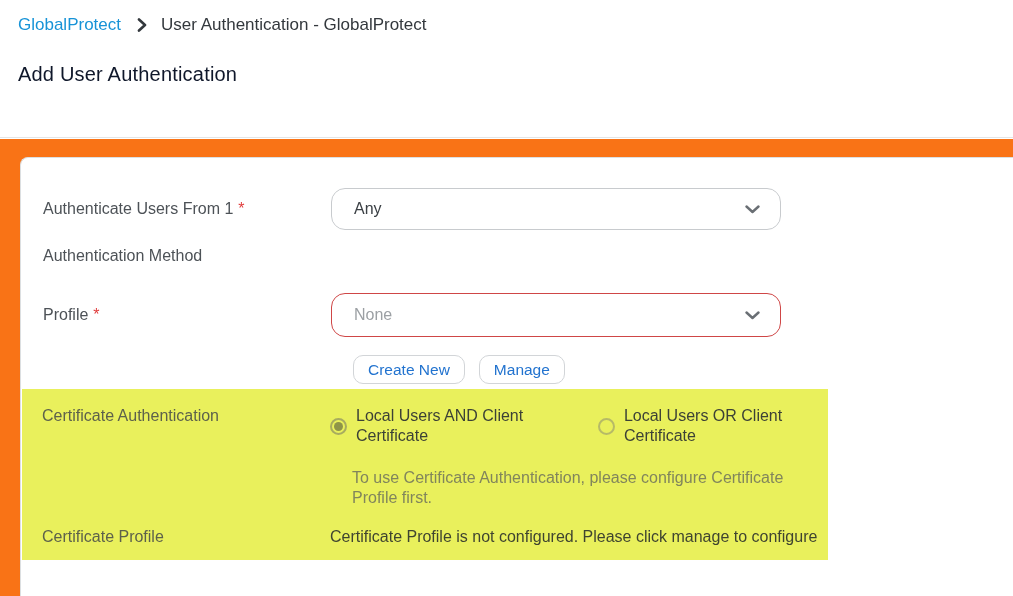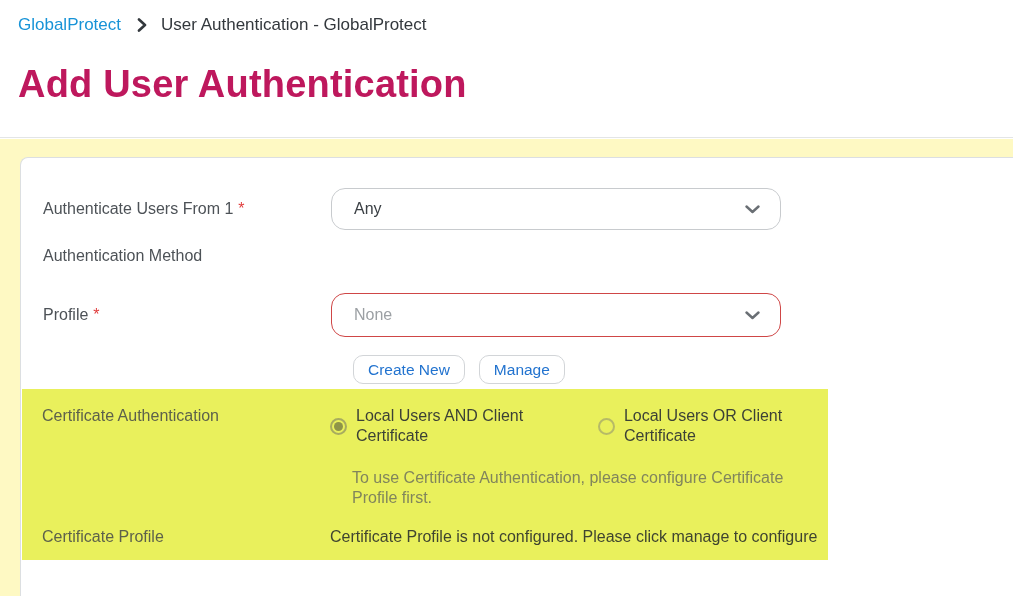--- a/index.html
+++ b/index.html
@@ -26,30 +26,30 @@
     align-items:center;
     white-space:nowrap;
   }
   .bc-link { color:#1793d7; cursor:pointer; }
   .bc-context { color:#949a9e; margin-left:6px; }
   .bc-sep { margin:0 14px 0 16px; display:flex; align-items:center; }
   .bc-current { color:#33383d; }
 
   .page-title {
     margin:26px 0 0 18px;
-    font-size:38px;
-    font-weight:700;
-    color:#be185d;
+    font-size:20px;
+    font-weight:400;
+    color:#0f172a;
     letter-spacing:0.2px;
   }
 
   
   .content {
     position:absolute; top:139px; left:0; right:0; bottom:0;
-    background:#fef9c3;
+    background:#f97316;
   }
   .panel {
     position:absolute; top:18px; left:20px; right:-2px; bottom:-2px;
     background:#ffffff;
     border:1px solid #dcdfe1;
     border-right:none;
     border-radius:8px 0 0 0;
     padding-top:30px;
     overflow:hidden;
   }

